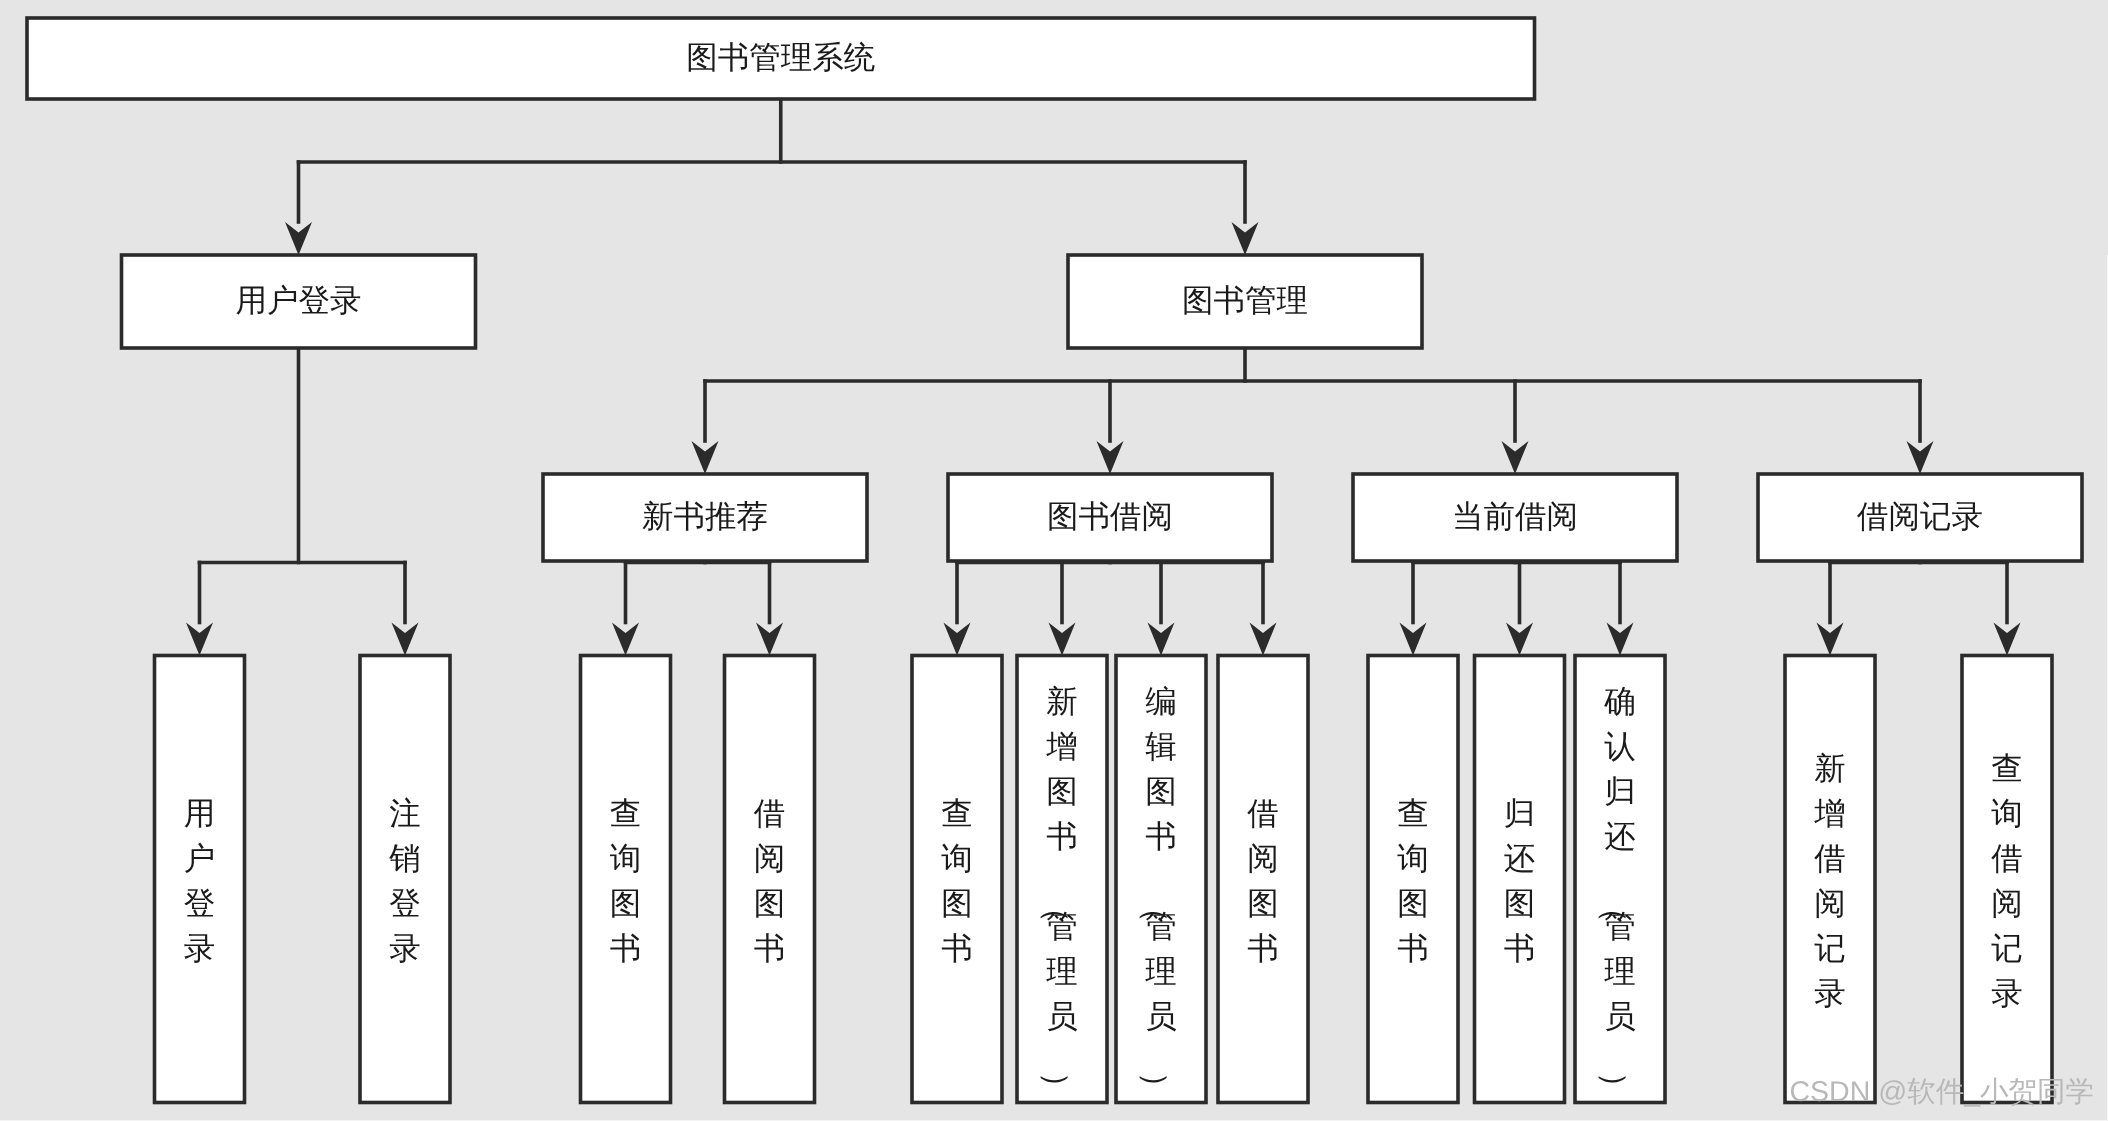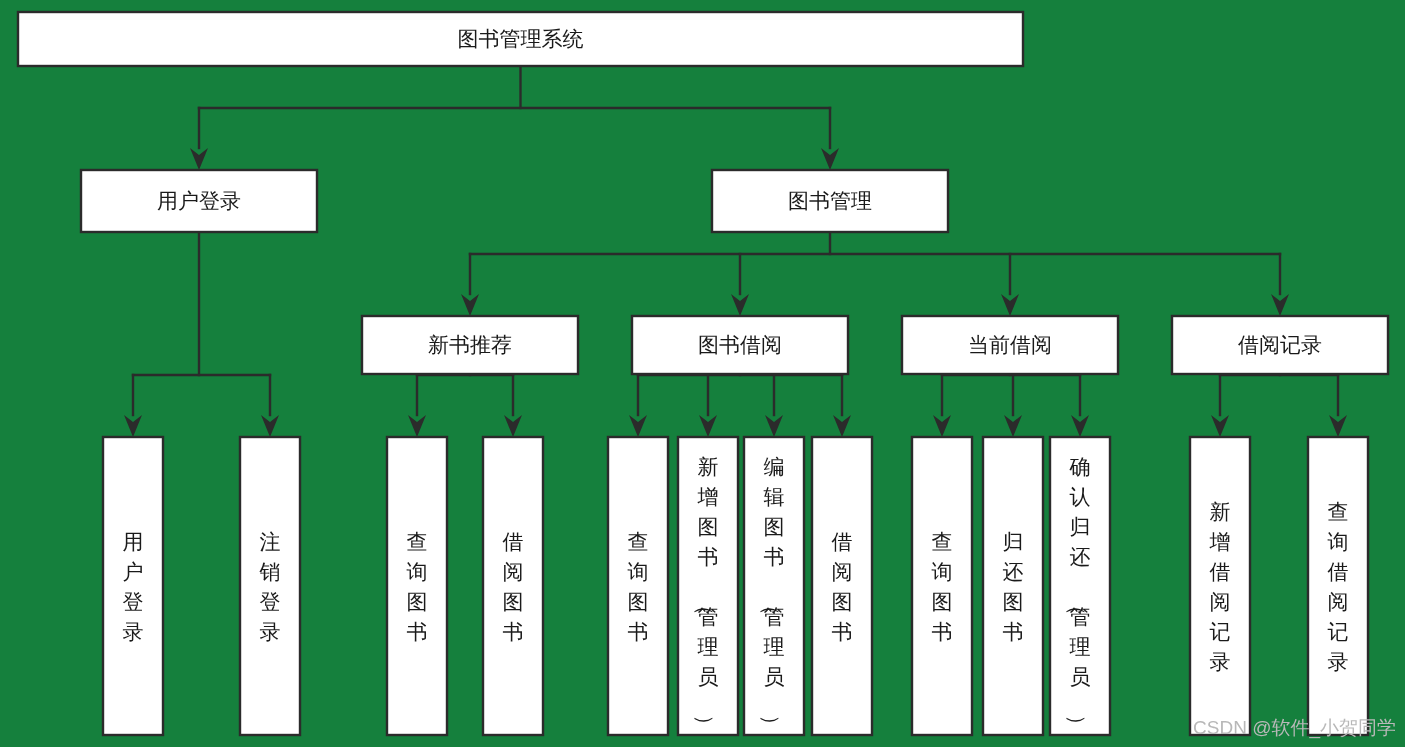--- a/index.html
+++ b/index.html
@@ -7,21 +7,21 @@
     padding: 0;
     background: #ffffff;
   }
   body {
     font-family: "Liberation Sans", "DejaVu Sans", sans-serif;
   }
   #diagram-root {
     position: relative;
     width: 1405px;
     height: 747px;
-    background: #15803d;
+    background: #e5e5e5;
     overflow: hidden;
   }
   svg.diagram-canvas {
     position: absolute;
     left: 0;
     top: 0;
     width: 1405px;
     height: 747px;
     display: block;
   }

